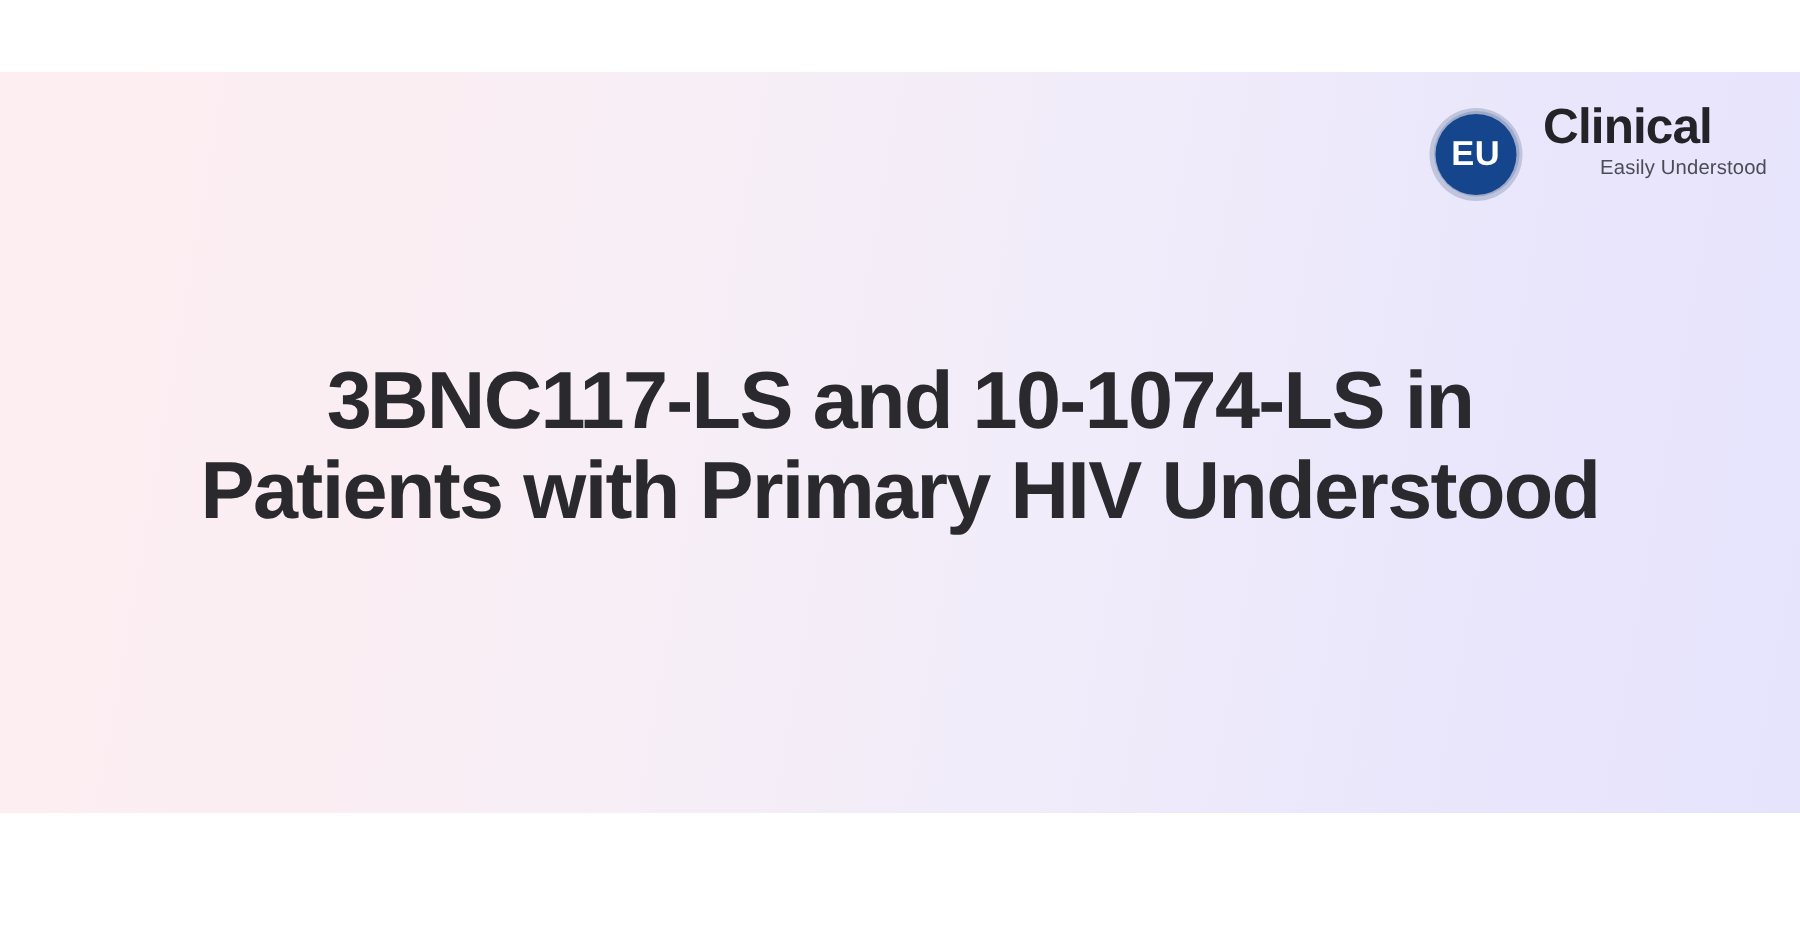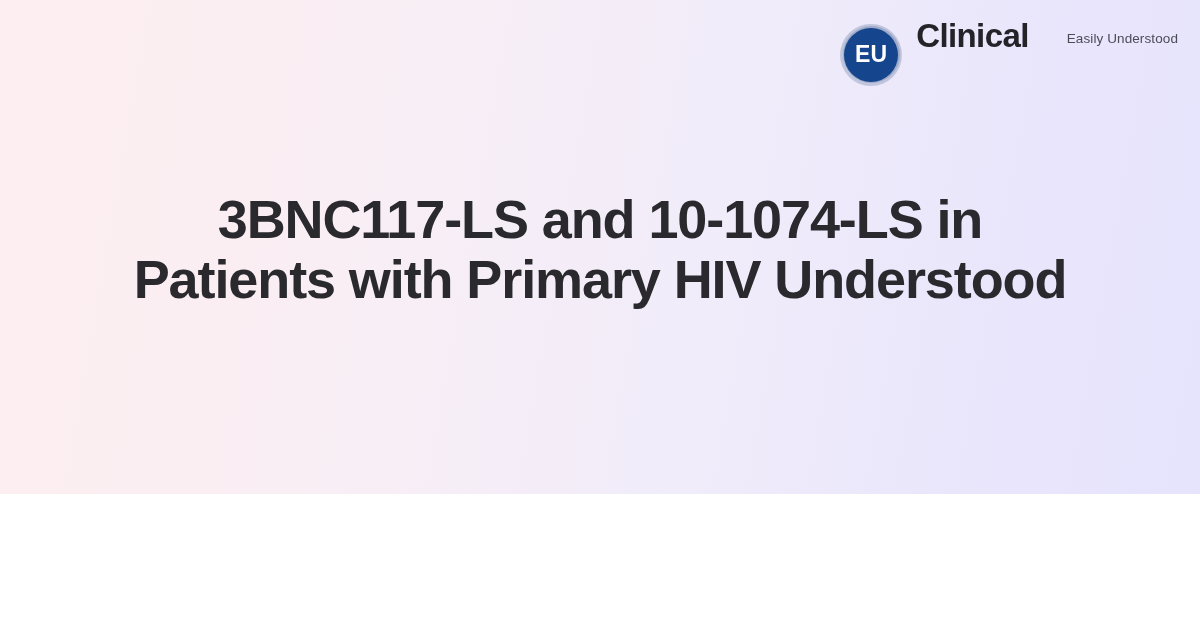--- a/index.html
+++ b/index.html
@@ -21,20 +21,21 @@
     height: 494px;
     box-sizing: border-box;
     background: linear-gradient(100deg,
                 #fdeef1 0%,
                 #fbeef2 18%,
                 #f7eef6 38%,
                 #f0ecfa 60%,
                 #e9e6fc 82%,
                 #e6e3fd 100%);
     overflow: hidden;
+    margin-top: 48px;
   }
 
   
   .brand {
     position: absolute;
     top: 18px;
     right: 22px;
     display: flex;
     align-items: flex-start;
     gap: 14px;
@@ -84,22 +85,22 @@
     font-family: "Liberation Sans", sans-serif;
     font-weight: 700;
     font-size: 23px;
     letter-spacing: .2px;
     line-height: 1;
     transform: translateY(-1px);
   }
 
   .brand-words {
     display: flex;
-    flex-direction: row;
-    align-items: center;
+    flex-direction: column;
+    align-items: flex-start;
     padding-top: 2px;
   }
   .brand-name {
     font-family: "Liberation Sans", sans-serif;
     font-weight: 700;
     font-size: 33px;
     line-height: 0.95;
     letter-spacing: -0.6px;
     color: #232328;
     text-align: left;

